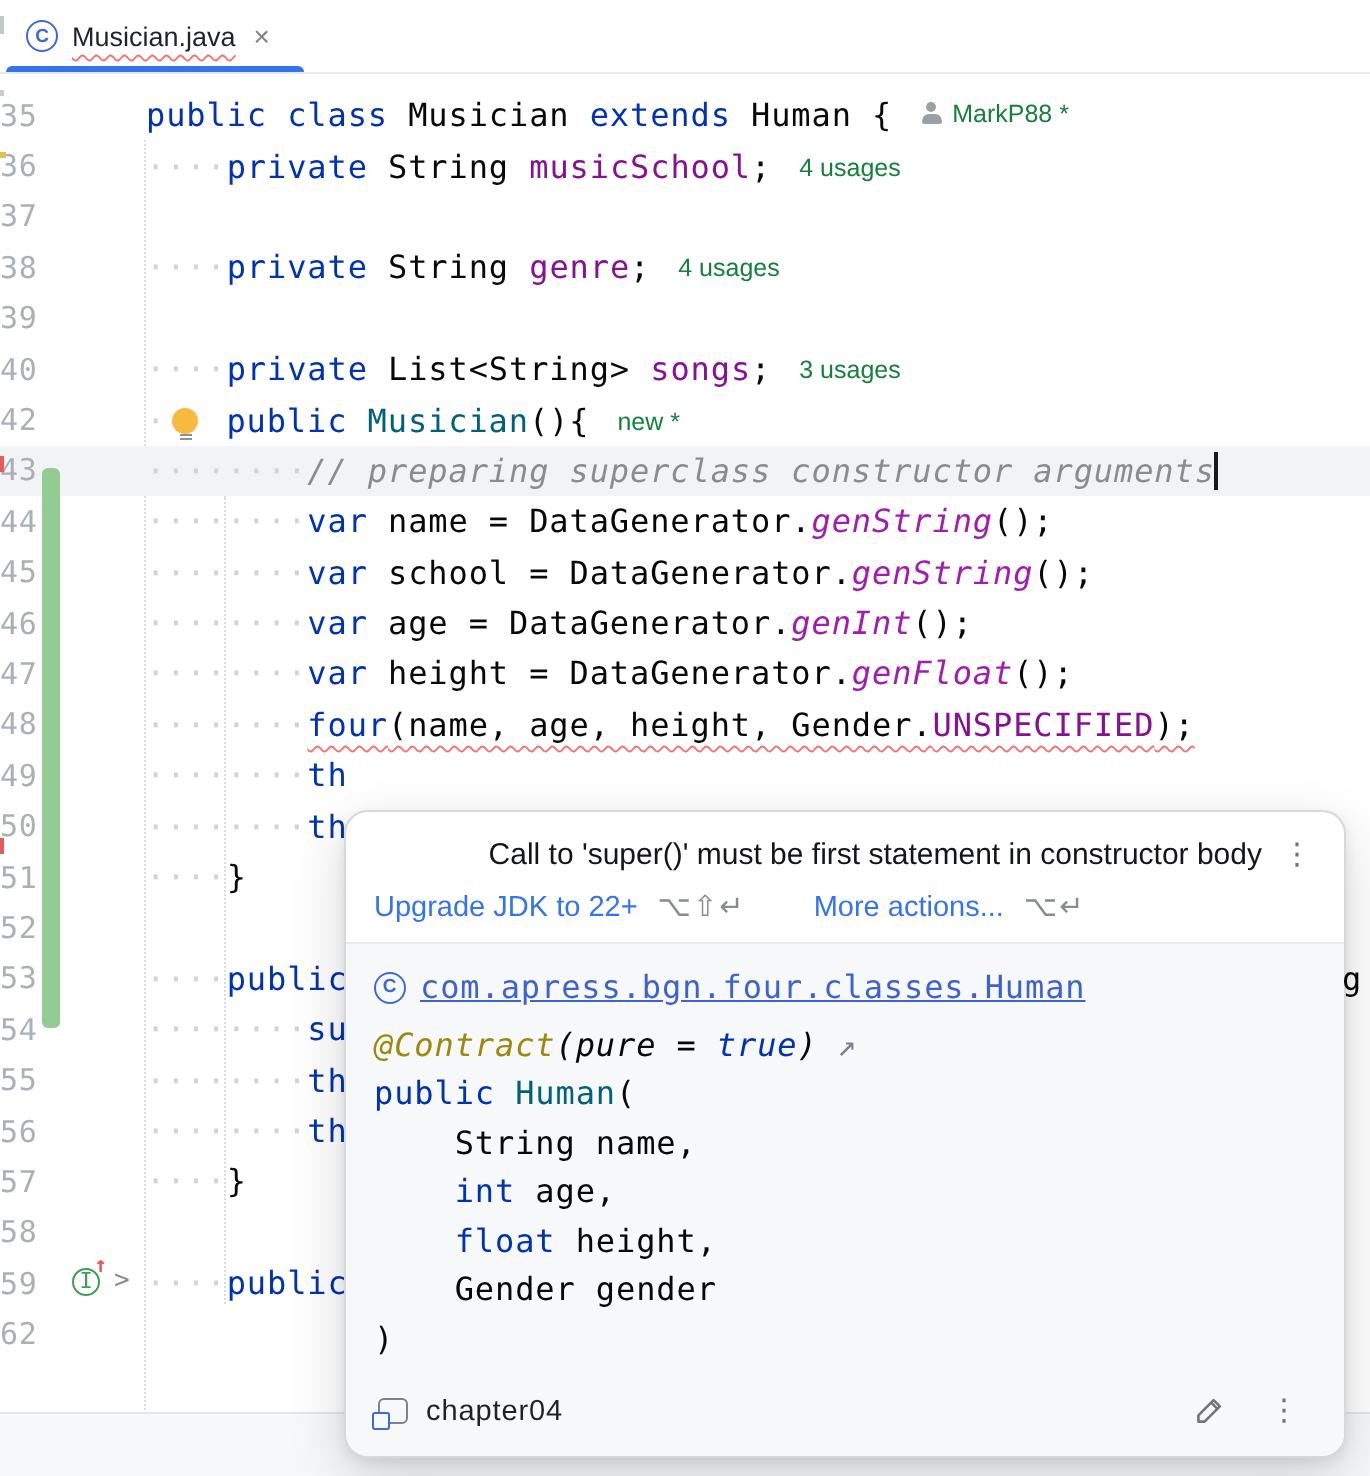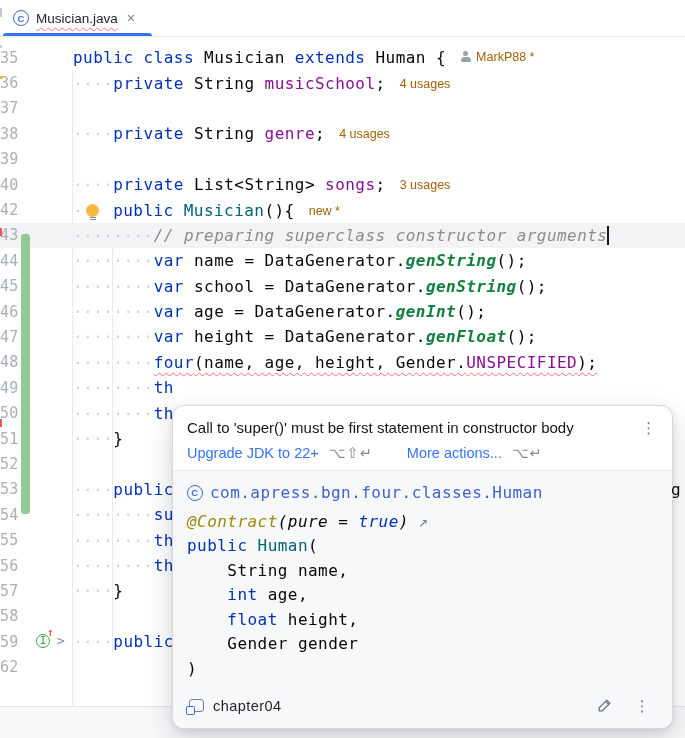--- a/index.html
+++ b/index.html
@@ -31,34 +31,34 @@
           white-space:pre; }
   .line.current { background:#F2F3F5; }
   .ln { width:72px; flex:none; font-size:15px; color:#ABAFB8;
         letter-spacing:0.3px; }
   .code { flex:1; padding-left:1px; white-space:pre; color:#080808; }
   .tk.kw  { color:#0033B3; }
   .tk.p   { color:#080808; }
   .tk.fld { color:#871094; }
   .tk.decl{ color:#00627A; }
   .tk.cmt { color:#8C8C8C; font-style:italic; }
-  .tk.sm  { color:#15803d; font-style:italic;font-weight:bold; }
+  .tk.sm  { color:#a21caf; font-style:italic; }
   .tk.const { color:#871094; }
   .tk.ws  { color:#D0D3D8; }
   .sq { text-decoration:underline; text-decoration-style:wavy;
         text-decoration-color:#F87272; text-decoration-thickness:1px;
         text-underline-offset:3.5px; text-decoration-skip-ink:none; }
   .caret { display:inline-block; width:2px; height:19px; background:#17181B;
            vertical-align:-4px; }
   .bulb { display:inline-block; width:13px; height:13px; background:#F7BA41;
           border-radius:50%; position:relative; margin:0 4px -1px 3px; }
   .bulb::after { content:""; position:absolute; left:3.5px; bottom:-3px; width:6px;
           height:3px; background:repeating-linear-gradient(to bottom,#8A8F98 0 1px,transparent 1px 2px); }
   .inlay { margin-left:14px; font-family:"Liberation Sans",sans-serif;
-           font-size:12.5px; letter-spacing:0; color:#a16207; display:inline-flex;
+           font-size:12.5px; letter-spacing:0; color:#15803d; display:inline-flex;
            align-items:center; gap:5px; vertical-align:1px; }
   .person { display:inline-block; width:11px; height:11px; position:relative; }
   .person::before { content:""; position:absolute; left:3px; top:0; width:5px; height:5px;
            border-radius:50%; background:#9AA0AA; }
   .person::after { content:""; position:absolute; left:0.5px; bottom:0; width:10px; height:5px;
            border-radius:5px 5px 2px 2px; background:#9AA0AA; }
   .guide { position:absolute; width:0; border-left:1px dotted #DADCE0; z-index:0; }
   #vcsbar { position:absolute; left:21px; top:197px; width:9px; height:280px;
             background:#93CC93; border-radius:3px; z-index:2; }
   .gicon-impl { position:absolute; left:36px; top:5px; width:14px; height:14px;
@@ -74,34 +74,34 @@
 
   
   #bottomstrip { position:absolute; left:0; top:706px; width:685px; height:32px;
             background:#F7F8FA; border-top:1px solid #E4E6EA; }
 
   
   #popup { position:absolute; left:172px; top:405px; width:501px; height:324px;
            background:#fff; border:1px solid #D5D8DD; border-radius:12px;
            box-shadow:0 10px 28px rgba(0,0,0,0.16), 0 2px 6px rgba(0,0,0,0.08);
            z-index:20; display:flex; flex-direction:column; overflow:hidden; }
-  #popup-header { padding:13px 12px 9px 14px; }
+  #popup-header { padding:13px 12px 9px 14px;text-align:right; }
   #popup-title-row { display:flex; align-items:flex-start; }
   #popup-title { font-size:15px; color:#14161A; flex:1; padding-right:6px; }
   .vdots { color:#6E757E; font-size:15px; line-height:1; padding:1px 4px; }
   #popup-actions { display:flex; align-items:center; margin-top:9px; gap:34px; }
   .act { display:flex; align-items:center; gap:10px; }
   .act a { color:#3574F0; font-size:14.5px; text-decoration:none; cursor:pointer; }
   .sc { color:#868B94; font-size:14.5px; letter-spacing:1px; }
   #popup-doc { flex:1; background:#F7F8FA; border-top:1px solid #E7E9ED;
            padding:12px 14px 12px 14px; display:flex; flex-direction:column;
            font-family:"DejaVu Sans Mono", monospace; font-size:16px;
            letter-spacing:0.45px; }
   #pkg-row { display:flex; align-items:center; gap:7px; margin-bottom:7px; }
-  #pkg-text { color:#3E63CE; }
+  #pkg-text { color:#3E63CE;text-decoration:underline; }
   .pline { height:24.5px; display:flex; align-items:center; white-space:pre;
            color:#080808; }
   .tk.ann  { color:#9E880D; font-style:italic; }
   .tk.anni { color:#080808; font-style:italic; }
   .tk.kwi  { color:#0033B3; font-style:italic; }
   .tk.arrow{ color:#7A828E; letter-spacing:0; }
   #popup-footer { margin-top:auto; display:flex; align-items:center;
            font-family:"Liberation Sans",sans-serif; font-size:14.5px; color:#1F2228;
            padding:2px 4px 2px 2px; }
   .modicon { width:15px; height:13px; border:1.5px solid #7A828C; border-radius:3px;

